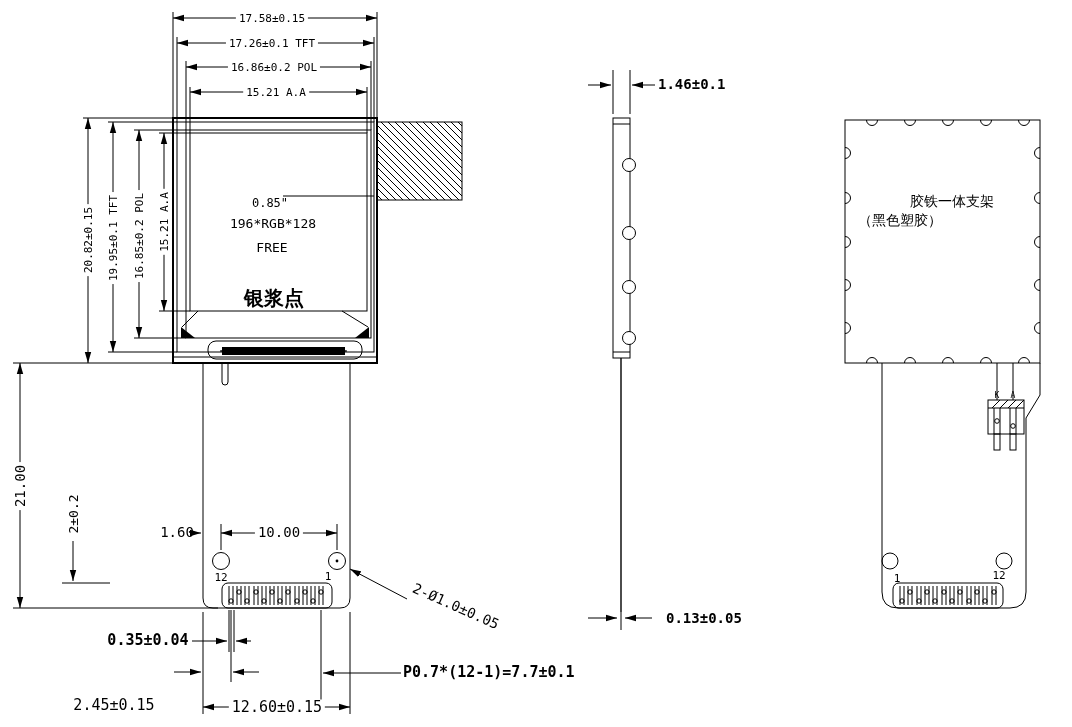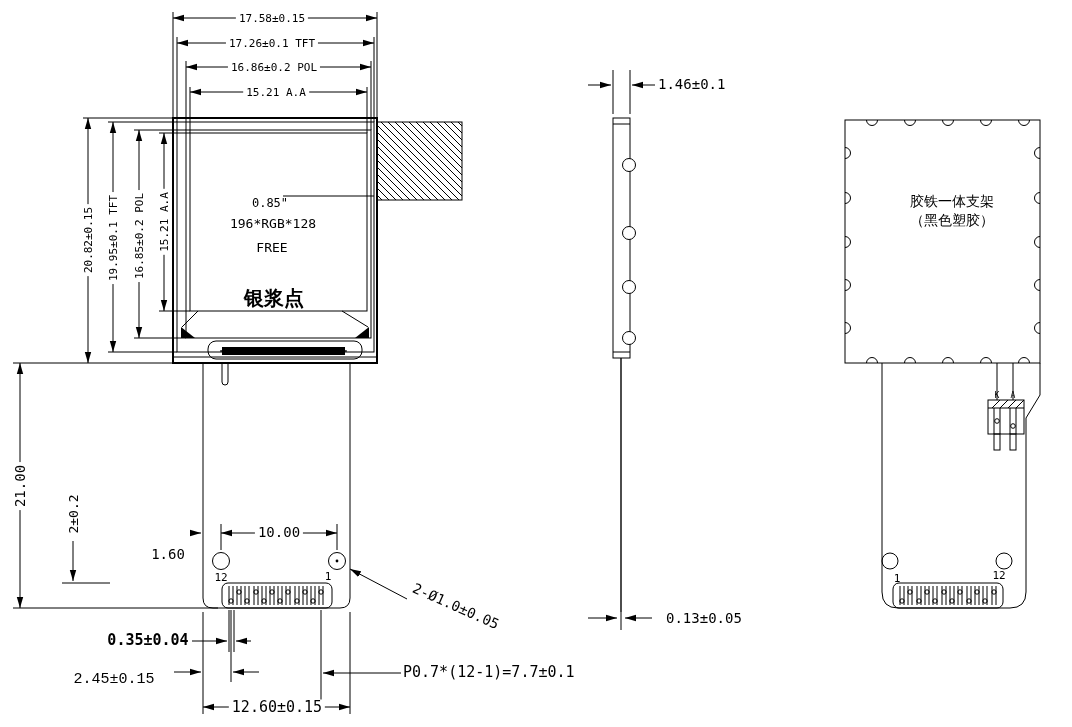--- a/index.html
+++ b/index.html
@@ -2,21 +2,21 @@
 <html><head>
 <meta charset="utf-8">
 <style>
   html,body{margin:0;padding:0;background:#fff;}
   .canvas{position:relative;width:1072px;height:727px;background:#ffffff;
     font-family:"DejaVu Sans Mono","DejaVu Sans",sans-serif;color:#000;overflow:hidden;}
   .canvas svg{position:absolute;left:0;top:0;}
   .lbl{position:absolute;white-space:nowrap;line-height:1;transform:translate(-50%,-50%);}
   .bg{background:#fff;padding:0 3px;}
   .rot{transform:translate(-50%,-50%) rotate(-90deg);}
-  .la{transform:translate(0,-50%);} 
+  .la{transform:translate(0,-50%);font-weight:bold;} 
   .f8{font-size:8px;}.f11{font-size:11px;}.f12{font-size:12px;}.f13{font-size:13px;}
   .f14{font-size:14px;}.f15{font-size:15px;}.f16{font-size:20px;font-weight:bold;}
 </style>
 </head>
 <body>
 
 <div class="canvas">
 
 <svg width="1072" height="727" viewBox="0 0 1072 727">
   <defs>
@@ -242,31 +242,31 @@
 <div class="lbl rot bg f13" style="left:73px;top:514px;">2±0.2</div>
 
 <div class="lbl f12" style="left:270px;top:203px;">0.85"</div>
 <div class="lbl f13" style="left:273px;top:223px;">196*RGB*128</div>
 <div class="lbl f13" style="left:272px;top:247px;">FREE</div>
 <div class="lbl f16" style="left:274px;top:298px;">银浆点</div>
 
 <div class="lbl f11" style="left:221px;top:577px;">12</div>
 <div class="lbl f11" style="left:328px;top:576px;">1</div>
 
-<div class="lbl f14" style="left:168px;top:532px;margin-top:22px;">1.60</div>
+<div class="lbl f14" style="left:177px;top:532px;">1.60</div>
 <div class="lbl bg f14" style="left:279px;top:532px;">10.00</div>
 <div class="lbl f14" style="left:456px;top:606px;transform:translate(-50%,-50%) rotate(24deg);">2-Ø1.0±0.05</div>
 <div class="lbl f15" style="left:148px;top:640px;font-weight:bold;">0.35±0.04</div>
-<div class="lbl f15" style="left:114px;top:679px;font-family:Liberation Mono, monospace;">2.45±0.15</div>
+<div class="lbl f15" style="left:114px;top:705px;">2.45±0.15</div>
 <div class="lbl la f15" style="left:403px;top:672px;">P0.7*(12-1)=7.7±0.1</div>
 <div class="lbl bg f15" style="left:277px;top:707px;">12.60±0.15</div>
 
 <div class="lbl la f14" style="left:658px;top:84px;">1.46±0.1</div>
 <div class="lbl la f14" style="left:658px;top:618px;margin-left:8px;">0.13±0.05</div>
 
 <div class="lbl f14" style="left:952px;top:201px;">胶铁一体支架</div>
-<div class="lbl f14" style="left:952px;top:220px;text-align:right;">（黑色塑胶）</div>
+<div class="lbl f14" style="left:900px;top:220px;text-align:right;">（黑色塑胶）</div>
 <div class="lbl f11" style="left:897px;top:578px;">1</div>
 <div class="lbl f11" style="left:999px;top:575px;">12</div>
 <div class="lbl f8" style="left:997px;top:396px;">K</div>
 <div class="lbl f8" style="left:1013px;top:396px;">A</div>
 
 </div>
 
 </body></html>

